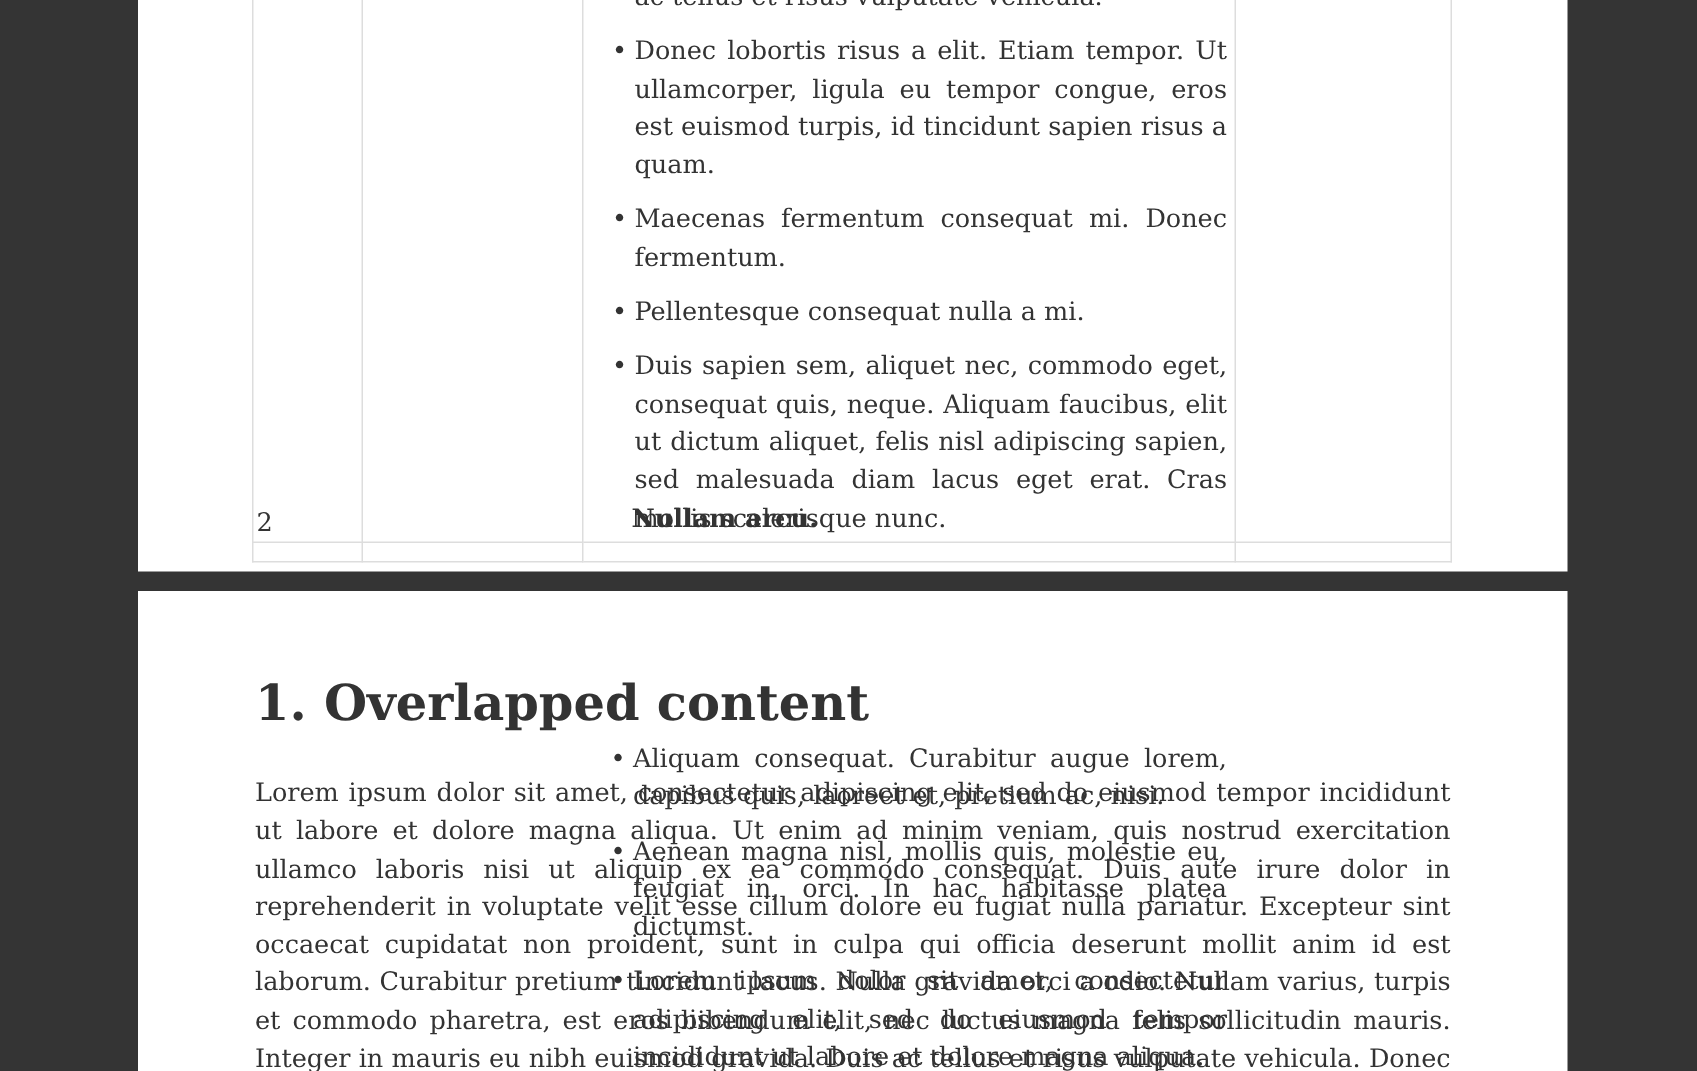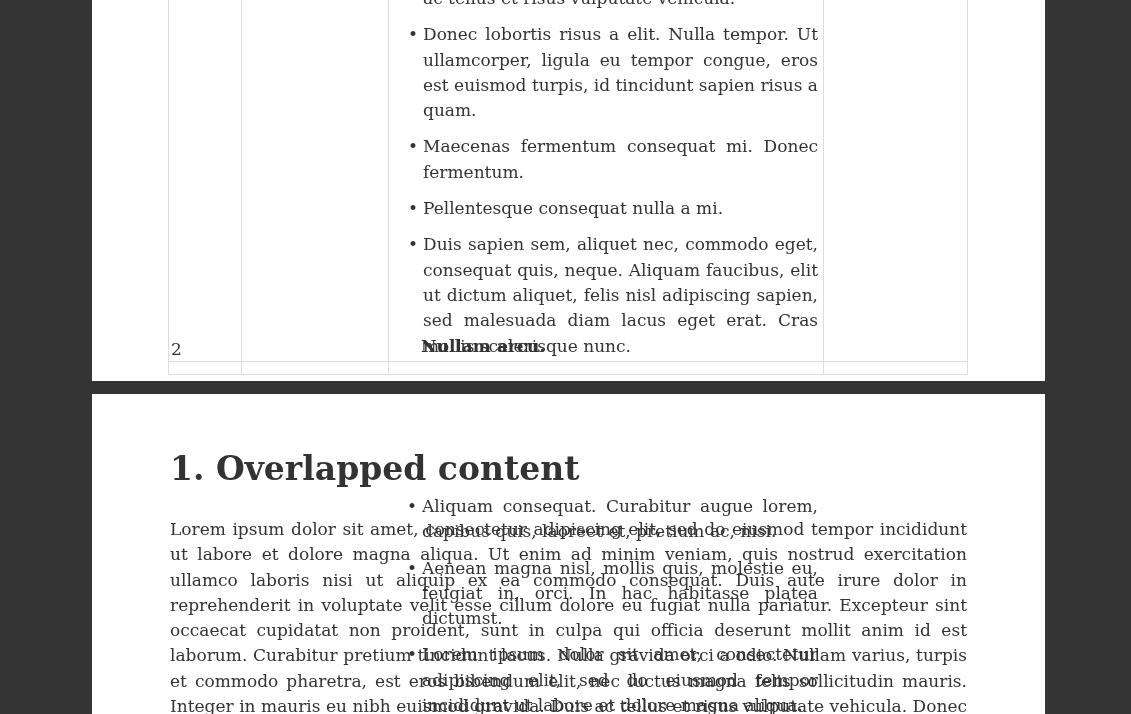--- a/index.html
+++ b/index.html
@@ -124,21 +124,21 @@
         <tr class="tall-row">
       <td></td>
       <td></td>
       <td>
         <ul class="bullets">
           <li>
             <span class="li-text">ac tellus et risus vulputate vehicula.</span>
           </li>
           <li>
             <span class="bullet">•</span>
-            <span class="li-text">Donec lobortis risus a elit. Nulla tempor. Ut ullamcorper, ligula eu tempor congue, eros est euismod turpis, id tincidunt sapien risus a quam.</span>
+            <span class="li-text">Donec lobortis risus a elit. Etiam tempor. Ut ullamcorper, ligula eu tempor congue, eros est euismod turpis, id tincidunt sapien risus a quam.</span>
           </li>
           <li>
             <span class="bullet">•</span>
             <span class="li-text">Maecenas fermentum consequat mi. Donec fermentum.</span>
           </li>
           <li>
             <span class="bullet">•</span>
             <span class="li-text">Pellentesque consequat nulla a mi.</span>
           </li>
           <li>

